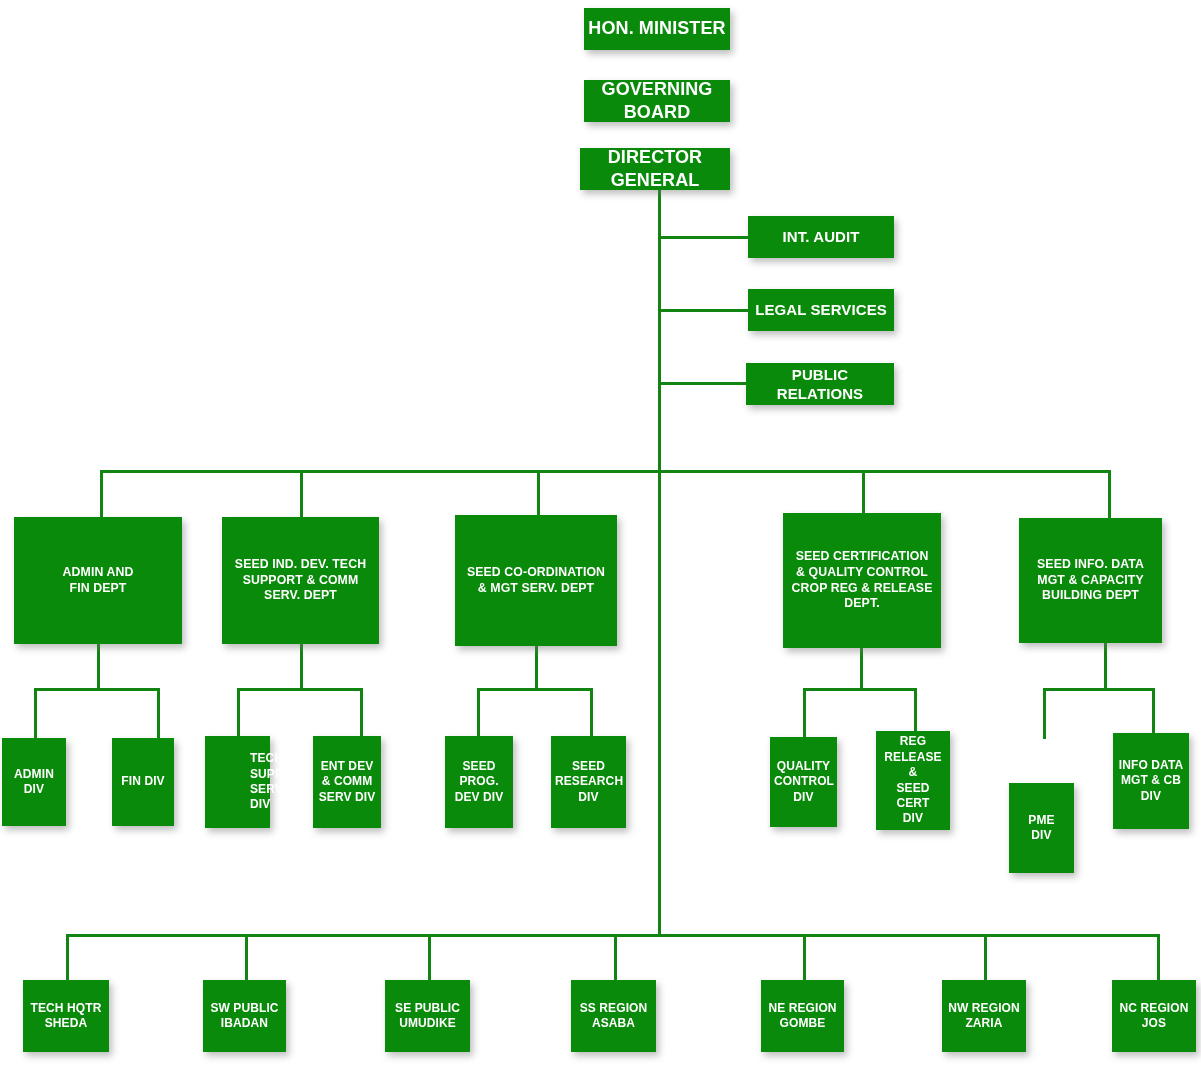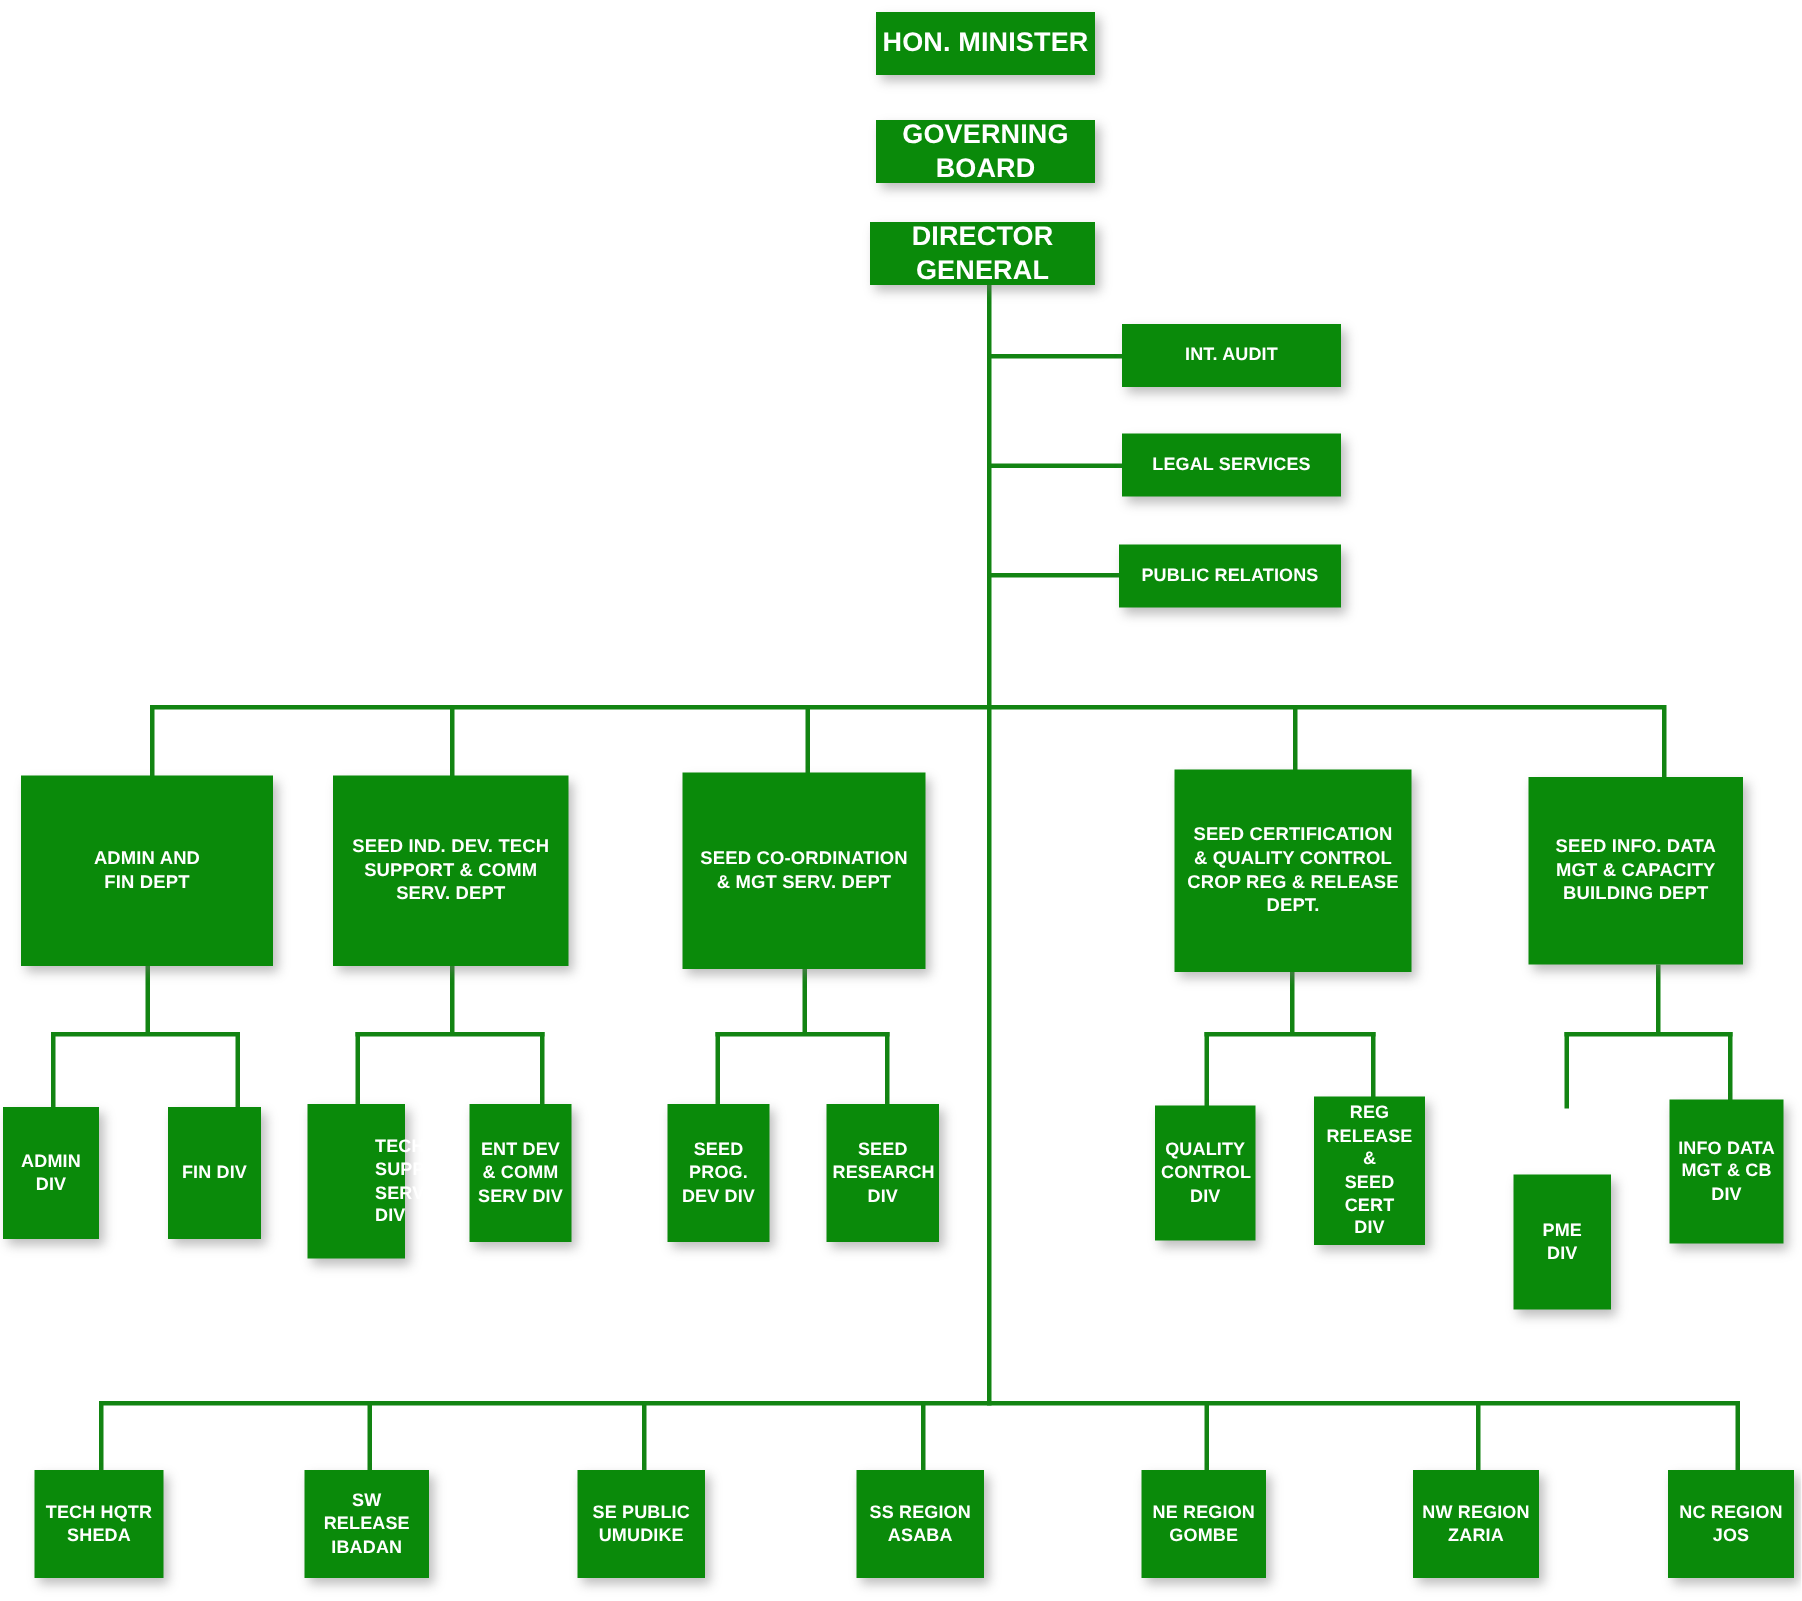--- a/index.html
+++ b/index.html
@@ -34,21 +34,21 @@
     box-shadow: 3px 4px 7px rgba(120,120,120,0.48);
     z-index: 3;
     padding: 2px 4px;
   }
   .node .node-label {
     display: block;
     width: 100%;
     white-space: pre-line;
   }
   .lvl-top   { font-size: 18px; }
-  .lvl-staff { font-size: 12px; }
+  .lvl-staff { font-size: 15px; }
   .lvl-dept  { font-size: 12.3px; }
   .lvl-div   { font-size: 12px; }
   .lvl-region{ font-size: 12px; }
 
   .conn {
     position: absolute;
     background: #128412;
     z-index: 1;
   }
 </style>
@@ -136,21 +136,21 @@
 MGT &amp; CAPACITY
 BUILDING DEPT</span>
     </div>
     <div class="node lvl-div" style="left: 2px; top: 738px; width: 64px; height: 88px; background: rgb(10, 138, 10); color: rgb(255, 255, 255);">
       <span class="node-label">ADMIN
 DIV</span>
     </div>
     <div class="node lvl-div" style="left: 112px; top: 738px; width: 62px; height: 88px; background: rgb(10, 138, 10); color: rgb(255, 255, 255);">
       <span class="node-label">FIN DIV</span>
     </div>
-    <div class="node lvl-div" style="left: 205px; top: 736px; width: 65px; height: 103px; background: rgb(10, 138, 10); color: rgb(255, 255, 255); padding-left: 45px;">
+    <div class="node lvl-div" style="left: 205px; top: 736px; width: 65px; height: 92px; background: rgb(10, 138, 10); color: rgb(255, 255, 255); padding-left: 45px;">
       <span class="node-label">TECH
 SUPPORT
 SERV DIV</span>
     </div>
     <div class="node lvl-div" style="left: 313px; top: 736px; width: 68px; height: 92px; background: rgb(10, 138, 10); color: rgb(255, 255, 255);">
       <span class="node-label">ENT DEV
 &amp;  COMM
 SERV DIV</span>
     </div>
     <div class="node lvl-div" style="left: 445px; top: 736px; width: 68px; height: 92px; background: rgb(10, 138, 10); color: rgb(255, 255, 255);">
@@ -181,21 +181,21 @@
     <div class="node lvl-div" style="left: 1113px; top: 733px; width: 76px; height: 96px; background: rgb(10, 138, 10); color: rgb(255, 255, 255);">
       <span class="node-label">INFO DATA
 MGT &amp; CB
 DIV</span>
     </div>
     <div class="node lvl-region" style="left: 23px; top: 980px; width: 86px; height: 72px; background: rgb(10, 138, 10); color: rgb(255, 255, 255);">
       <span class="node-label">TECH HQTR
 SHEDA</span>
     </div>
     <div class="node lvl-region" style="left: 203px; top: 980px; width: 83px; height: 72px; background: rgb(10, 138, 10); color: rgb(255, 255, 255);">
-      <span class="node-label">SW RELEASE
+      <span class="node-label">SW PUBLIC
 IBADAN</span>
     </div>
     <div class="node lvl-region" style="left: 385px; top: 980px; width: 85px; height: 72px; background: rgb(10, 138, 10); color: rgb(255, 255, 255);">
       <span class="node-label">SE PUBLIC
 UMUDIKE</span>
     </div>
     <div class="node lvl-region" style="left: 571px; top: 980px; width: 85px; height: 72px; background: rgb(10, 138, 10); color: rgb(255, 255, 255);">
       <span class="node-label">SS REGION
 ASABA</span>
     </div>

